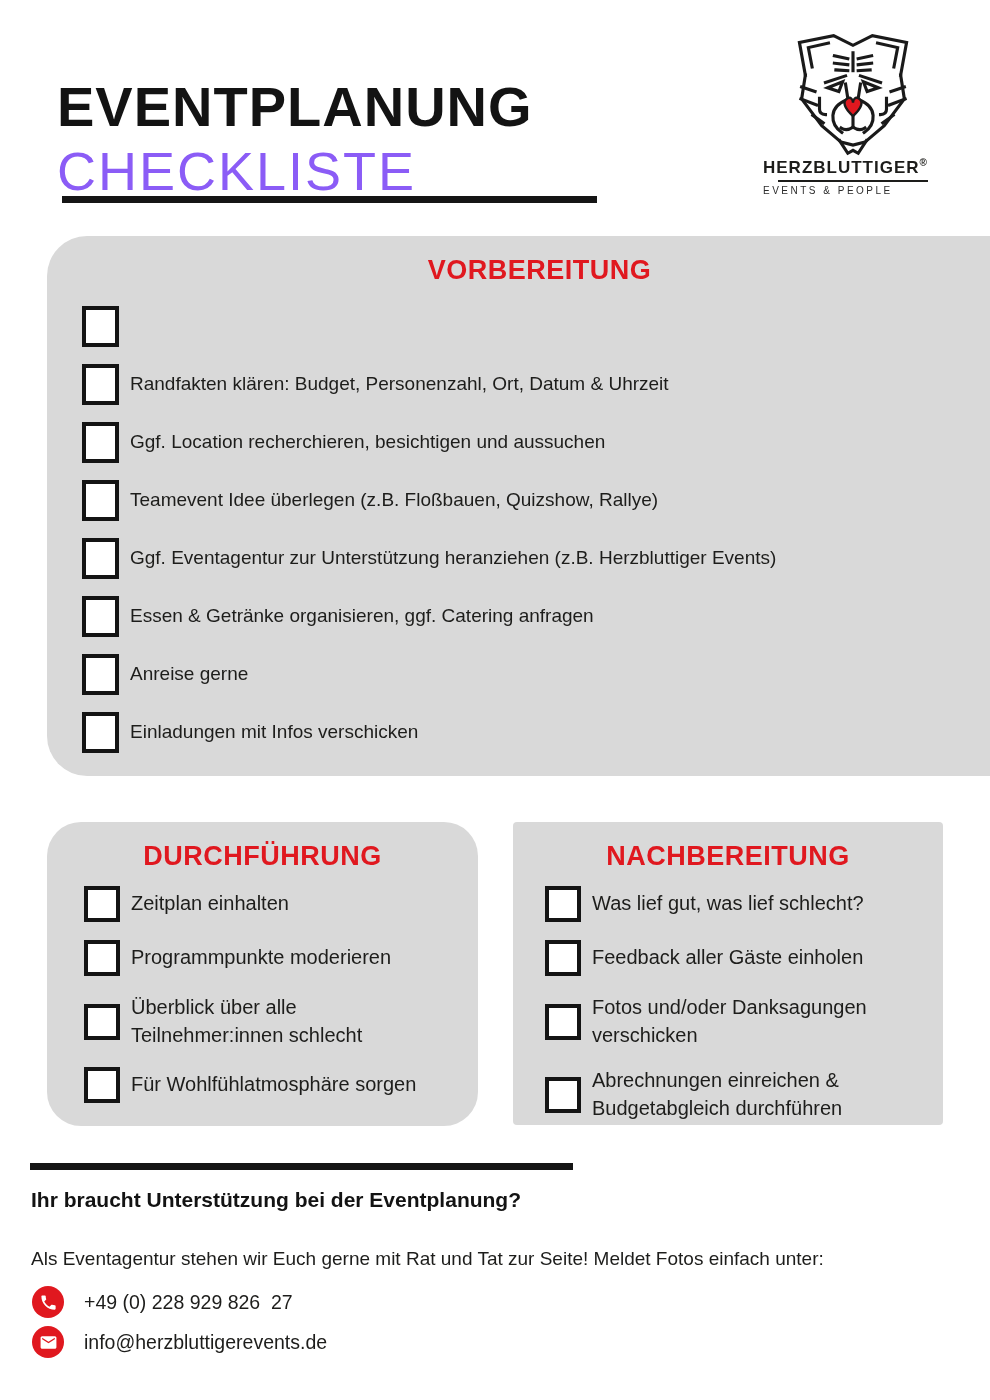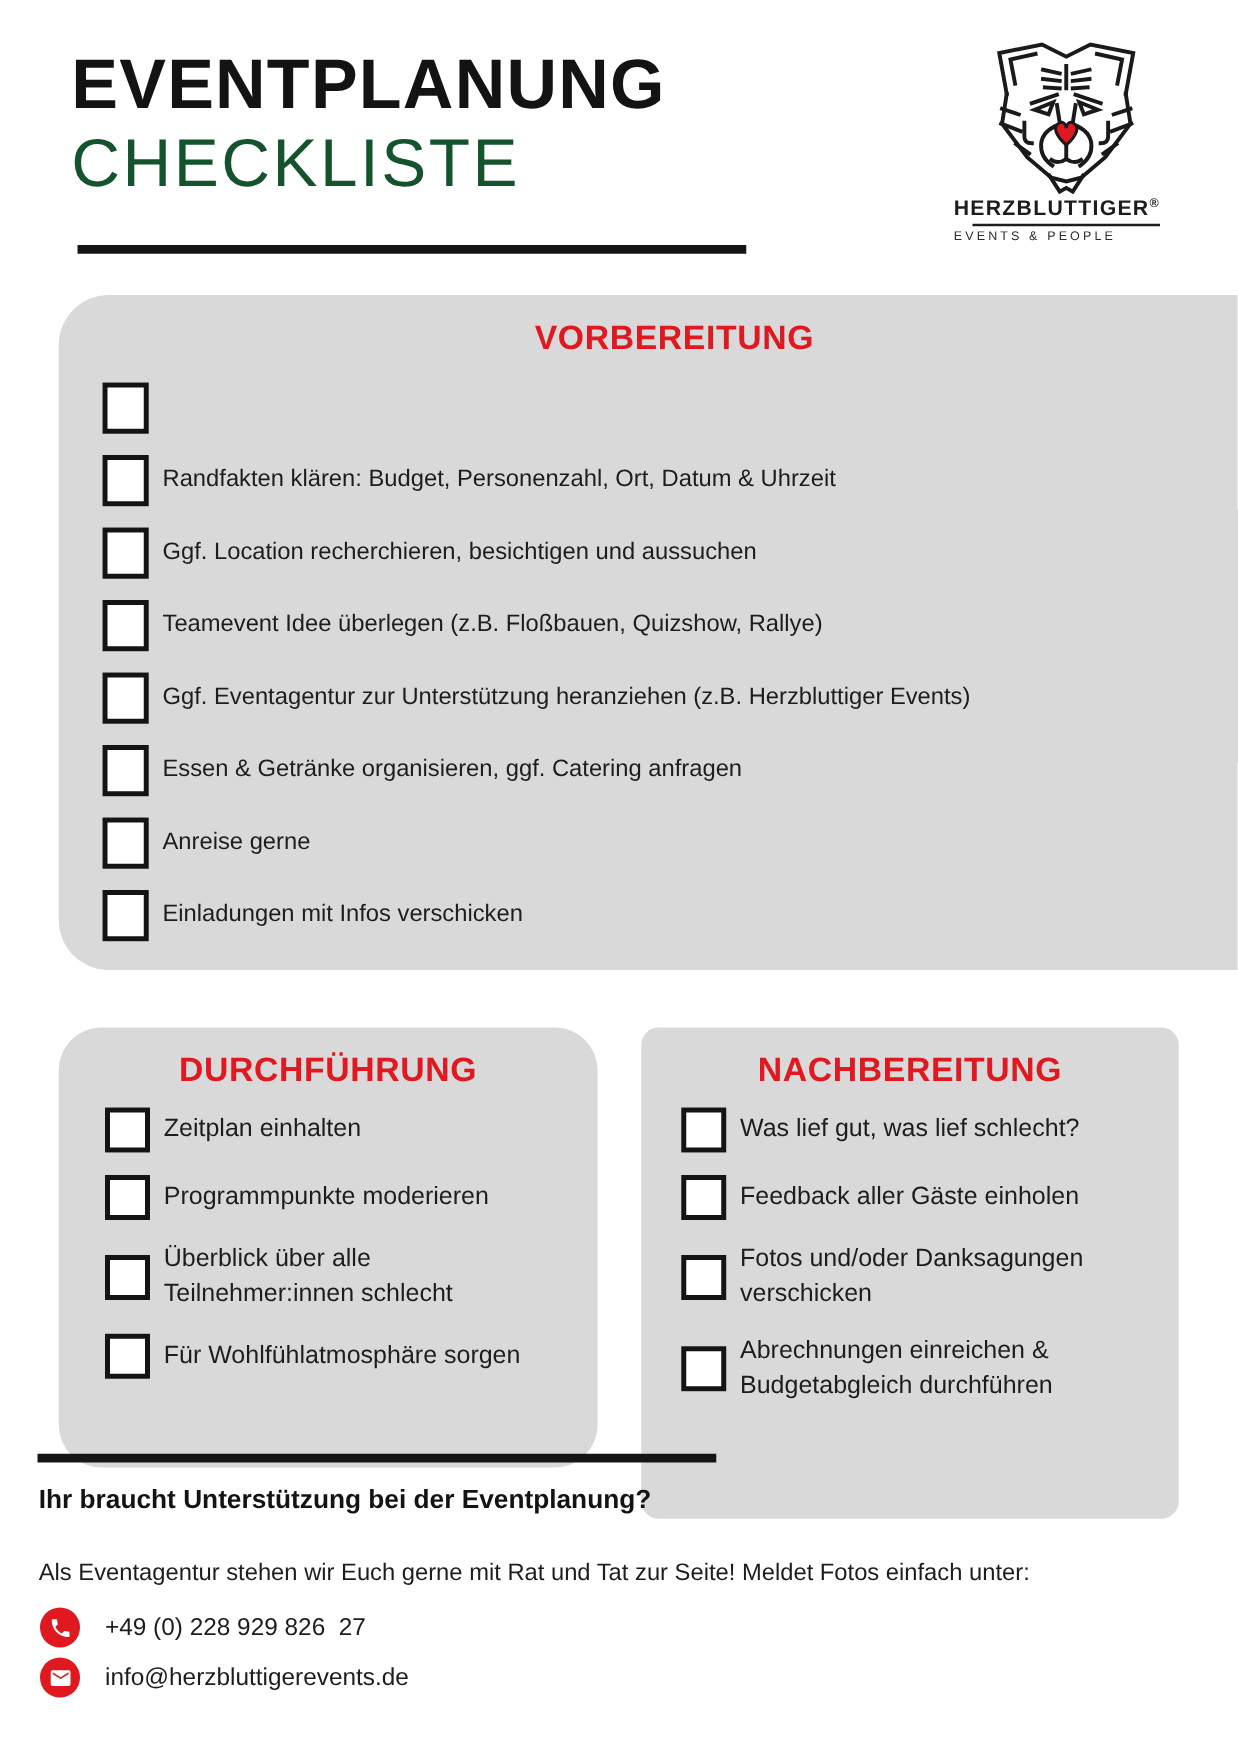--- a/index.html
+++ b/index.html
@@ -2,35 +2,35 @@
 <html><head>
 <meta charset="utf-8">
 <style>
   html,body{margin:0;padding:0;}
   body{
     width:990px;height:1400px;position:relative;background:#ffffff;
     font-family:"Liberation Sans",sans-serif;color:#1d1d1b;overflow:hidden;
   }
   
   .header-title{position:absolute;left:57px;top:36px;line-height:62px;}
-  .title-line1{font-size:56px;font-weight:800;letter-spacing:1px;color:#131313;}
-  .title-line2{font-size:54px;font-weight:400;letter-spacing:2px;color:#14532d;margin-top:2px;}
+  .title-line1{font-size:56px;font-weight:800;letter-spacing:1px;color:#131313;margin-top:40px;}
+  .title-line2{font-size:54px;font-weight:400;letter-spacing:2px;color:#8b5cf6;margin-top:2px;}
   .title-rule{position:absolute;left:62px;top:196px;width:535px;height:7px;background:#151515;}
   
   .logo{position:absolute;left:763px;top:26px;width:180px;text-align:left;}
   .logo svg{display:block;margin:0 auto;}
   .brand{font-size:17px;font-weight:700;letter-spacing:1px;white-space:nowrap;color:#1d1d1b;}
   .brand sup{font-size:10px;font-weight:700;}
   .brand-rule{width:150px;height:2px;background:#1d1d1b;margin:2px auto 3px auto;}
   .tagline{font-size:10px;letter-spacing:2.5px;color:#2c2c2c;}
   
   .card{position:absolute;background:#d9d9d9;border-radius:40px;}
   .card-vor{left:47px;top:236px;width:985px;height:540px;}
-  .card-dur{left:47px;top:822px;width:431px;height:352px;border-radius:34px;}
-  .card-nach{left:513px;top:822px;width:430px;height:393px;border-radius:14px;}
+  .card-dur{left:47px;top:822px;width:431px;height:304px;border-radius:34px;}
+  .card-nach{left:513px;top:822px;width:430px;height:303px;border-radius:4px;}
   .card-title{position:absolute;top:19px;left:0;right:0;text-align:center;
     color:#e0181f;font-weight:800;font-size:27px;letter-spacing:.5px;}
   .list{position:absolute;}
   .list-vor{top:70px;left:35px;right:26px;}
   .list-dur{top:64px;left:37px;right:20px;}
   .list-nach{top:64px;left:32px;right:16px;}
   .row{display:flex;align-items:center;gap:11px;}
   .list-vor .row{margin-bottom:17px;min-height:41px;}
   .list-sm .row{margin-bottom:18px;min-height:36px;}
   .cb{flex:none;background:#ffffff;border:4px solid #141414;}

